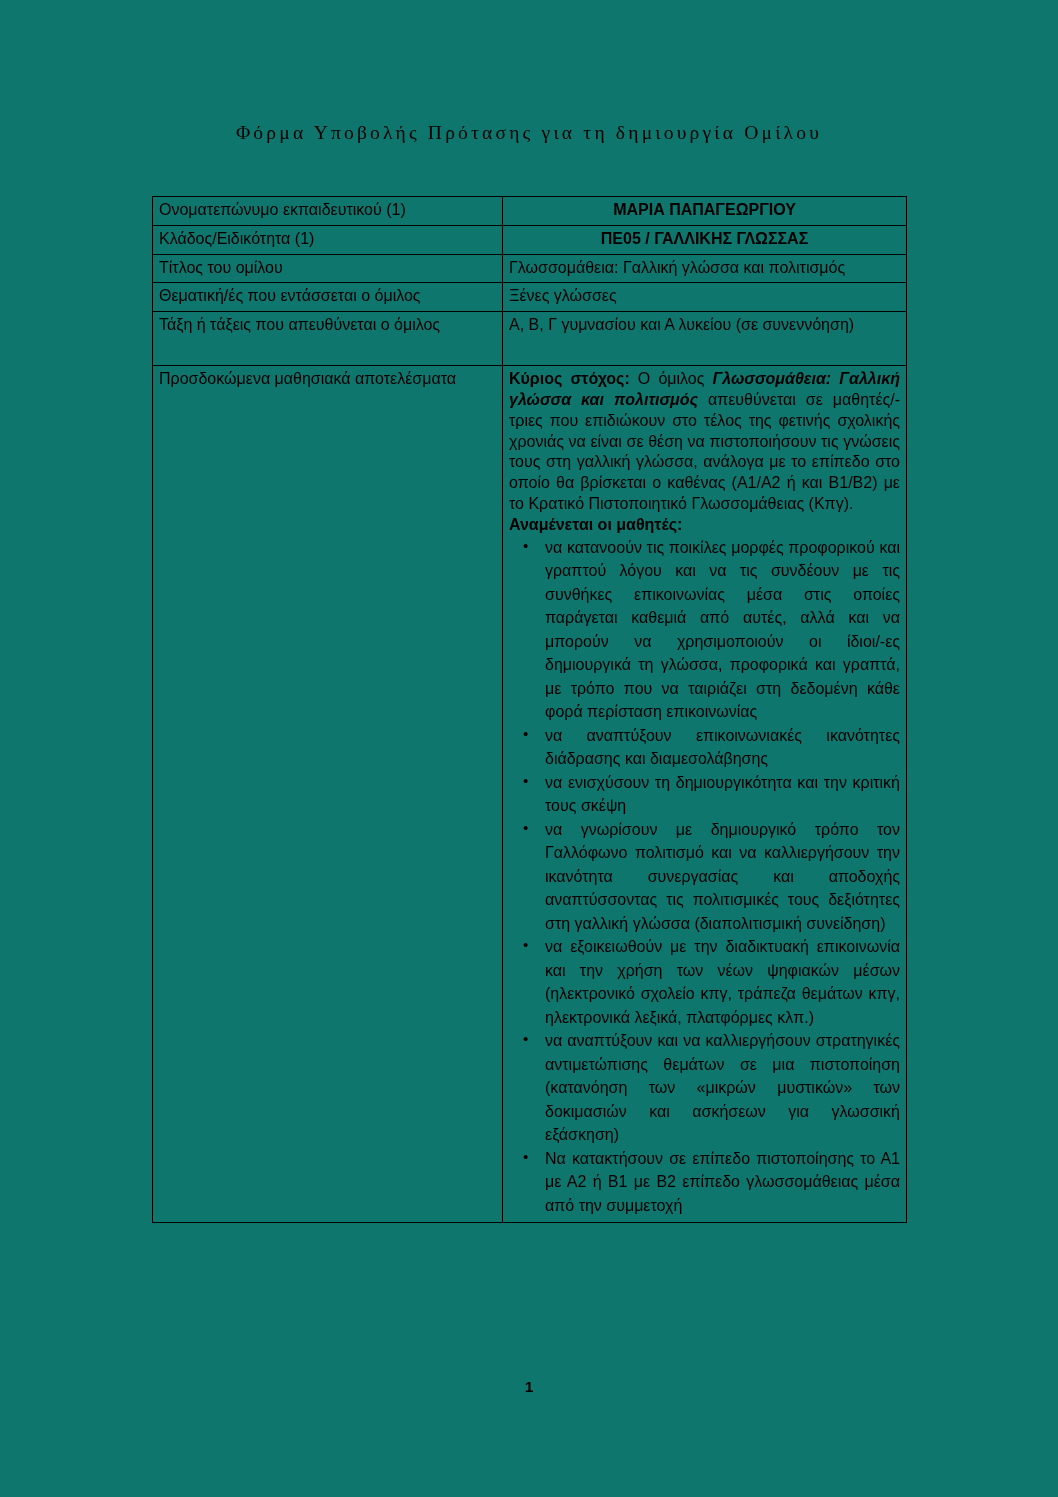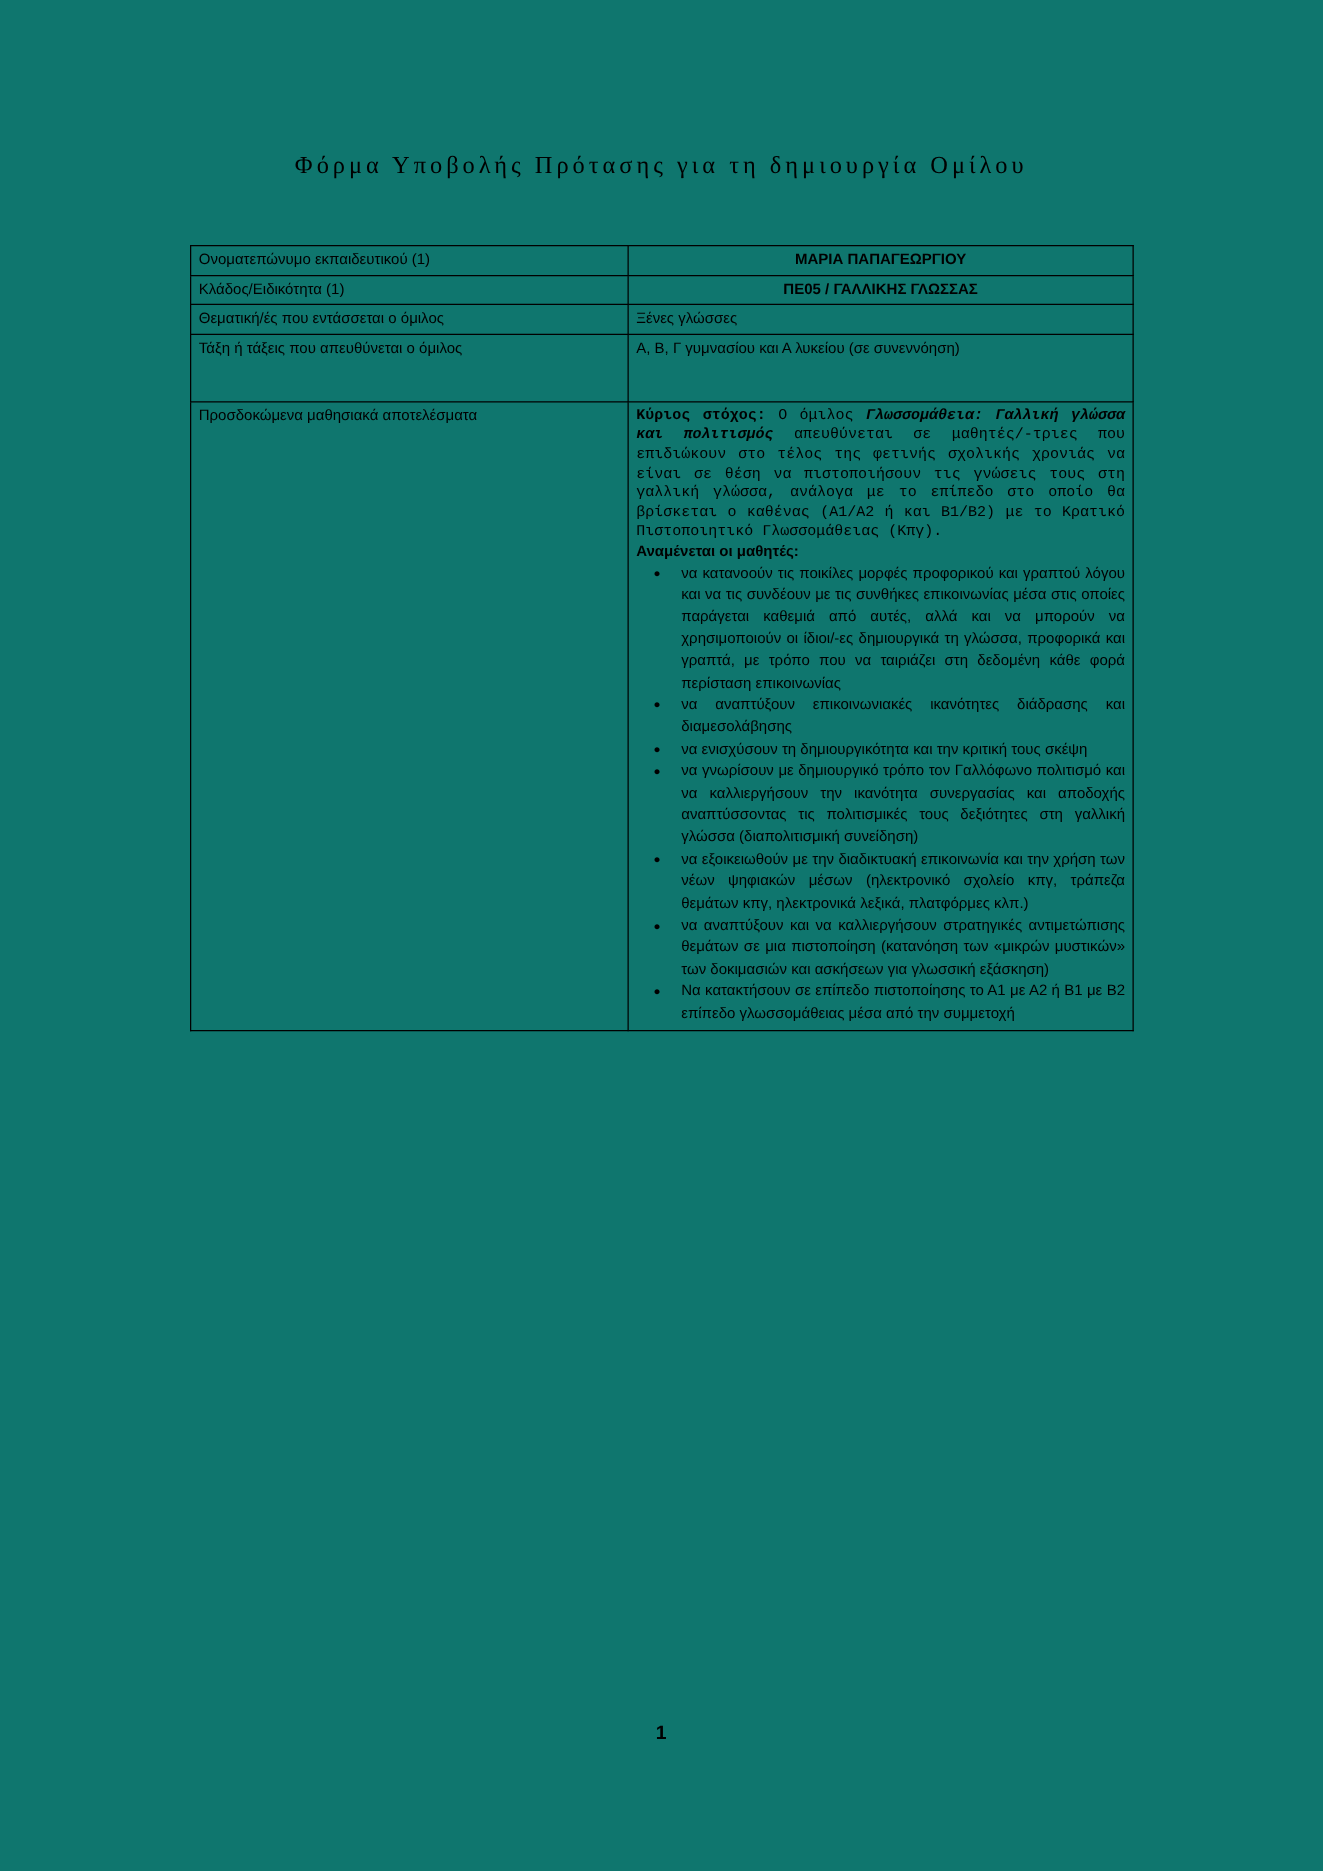--- a/index.html
+++ b/index.html
@@ -46,21 +46,21 @@
     width: 754px;
     border-collapse: collapse;
     table-layout: fixed;
   }
 
   table.form-table td {
     border: 1.6px solid #000;
     vertical-align: top;
     padding: 3px 6px 4px 6px;
     font-family: "Liberation Sans", sans-serif;
-    font-size: 12px;
+    font-size: 16px;
     line-height: 1.30;
   }
 
   col.c-label { width: 350px; }
   col.c-value { width: 404px; }
 
   td.label-cell {
     text-align: left;
   }
 
@@ -79,21 +79,20 @@
 
   td.body-cell {
     padding: 4px 9px 5px 8px;
     line-height: 1.47;
   }
 
   .just {
     text-align: justify;
     text-justify: inter-word;
     margin: 0;
-    font-family: Liberation Mono, monospace;
   }
 
   .intro-lead { font-weight: bold; }
   .intro-ital {
     font-weight: bold;
     font-style: italic;
   }
   .bold-line {
     font-weight: bold;
     margin: 0;
@@ -147,20 +146,24 @@
     <tbody>
       <tr>
         <td class="label-cell">Ονοματεπώνυμο εκπαιδευτικού (1)</td>
         <td class="value-center">ΜΑΡΙΑ ΠΑΠΑΓΕΩΡΓΙΟΥ</td>
       </tr>
       <tr>
         <td class="label-cell">Κλάδος/Ειδικότητα (1)</td>
         <td class="value-center">ΠΕ05 / ΓΑΛΛΙΚΗΣ ΓΛΩΣΣΑΣ</td>
       </tr>
       <tr>
+        <td class="label-cell">Τίτλος του ομίλου</td>
+        <td class="value-cell">Γλωσσομάθεια: Γαλλική γλώσσα και πολιτισμός</td>
+      </tr>
+      <tr>
         <td class="label-cell">Θεματική/ές που εντάσσεται ο όμιλος</td>
         <td class="value-cell">Ξένες γλώσσες</td>
       </tr>
       <tr>
         <td class="label-cell" style="height:46px;">Τάξη ή τάξεις που απευθύνεται ο όμιλος</td>
         <td class="value-cell">Α, Β, Γ γυμνασίου και Α λυκείου (σε συνεννόηση)</td>
       </tr>
       <tr>
         <td class="label-cell mid-label">Προσδοκώμενα μαθησιακά αποτελέσματα</td>
         <td class="body-cell">

